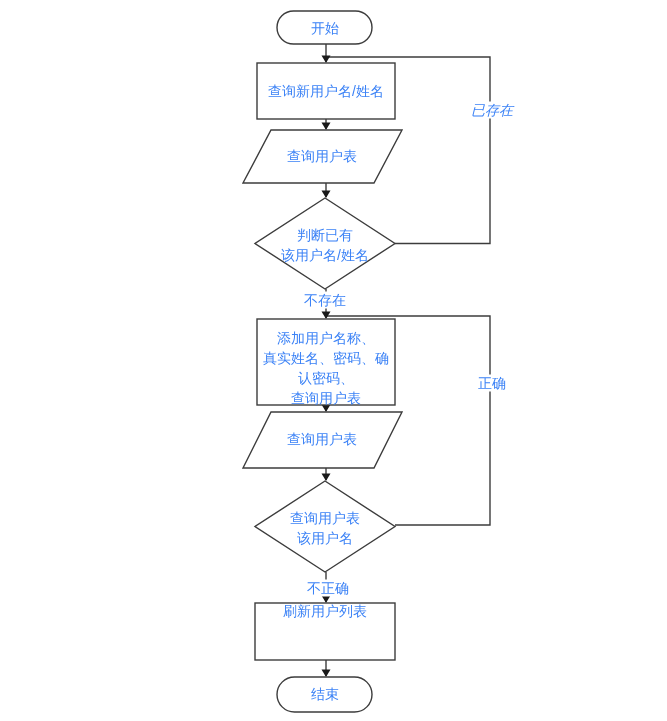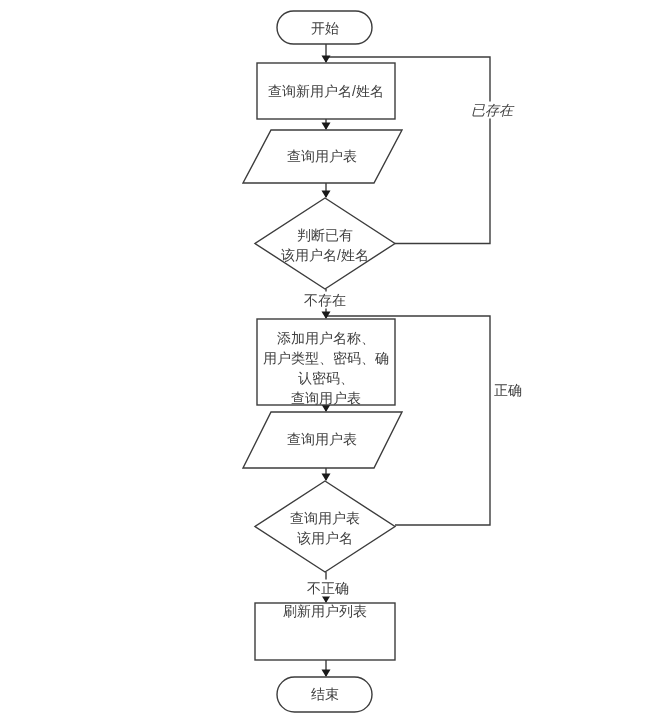--- a/index.html
+++ b/index.html
@@ -18,21 +18,21 @@
   .canvas svg {
     position: absolute;
     left: 0;
     top: 0;
   }
   .lbl {
     position: absolute;
     transform: translate(-50%, -50%);
     font-size: 14px;
     line-height: 17px;
-    color: #404040;
+    color: #3b82f6;
     white-space: nowrap;
     text-align: center;
   }
   .lbl.multi {
     line-height: 20px;
   }
   .lbl.edge {
     background: #ffffff;
     padding: 0 2px;
   }
@@ -104,37 +104,37 @@
 
   <div class="lbl" style="left:322px; top:156px;">查询用户表</div>
 
   <div class="lbl multi" style="left:325px; top:245px;">
     <div>判断已有</div>
     <div>该用户名/姓名</div>
   </div>
 
   <div class="lbl multi" style="left:326px; top:368px;">
     <div>添加用户名称、</div>
-    <div>用户类型、密码、确</div>
+    <div>真实姓名、密码、确</div>
     <div>认密码、</div>
     <div>查询用户表</div>
   </div>
 
   <div class="lbl" style="left:322px; top:439px;">查询用户表</div>
 
   <div class="lbl multi" style="left:325px; top:528px;">
     <div>查询用户表</div>
     <div>该用户名</div>
   </div>
 
   <div class="lbl" style="left:325px; top:611px;">刷新用户列表</div>
 
   <div class="lbl" style="left:325px; top:694px;">结束</div>
 
   <div class="lbl edge" style="left:492px; top:110px;font-style:italic;">已存在</div>
 
   <div class="lbl edge" style="left:325px; top:300px;text-align:center;">不存在</div>
 
-  <div class="lbl edge" style="left:508px; top:383px;margin-top:7px;">正确</div>
+  <div class="lbl edge" style="left:492px; top:383px;">正确</div>
 
   <div class="lbl edge" style="left:328px; top:588px;">不正确</div>
 
 </div>
 
 </body></html>

